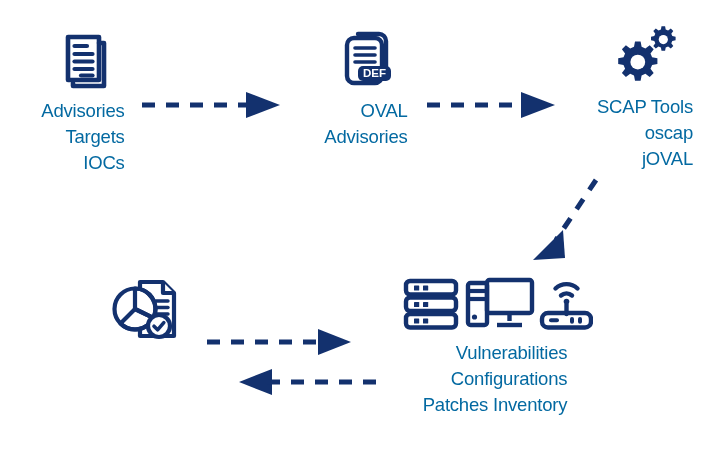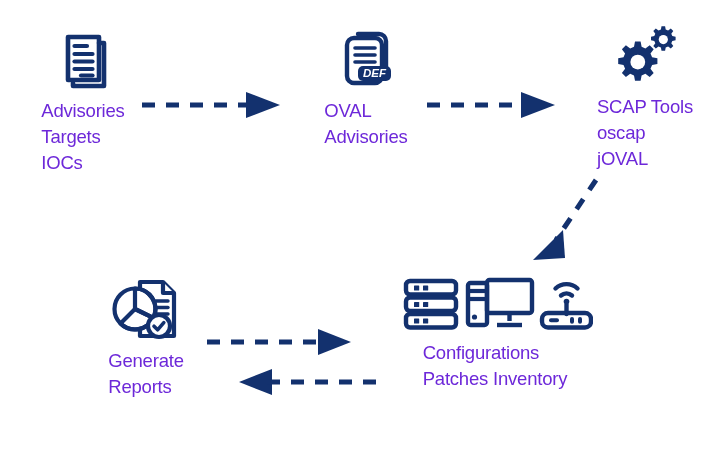--- a/index.html
+++ b/index.html
@@ -22,42 +22,42 @@
     position: absolute;
     display: flex;
     flex-direction: column;
     align-items: center;
   }
   .icon-wrap {
     display: block;
     line-height: 0;
   }
   .label {
-    text-align: left;
-    color: #6d28d9;
+    text-align: right;
+    color: #0369a1;
     font-family: "Liberation Sans", sans-serif;
     font-size: 18.5px;
     line-height: 26px;
     letter-spacing: -0.2px;
     white-space: nowrap;
   }
   .label-line { display: block; }
   .arrow {
     position: absolute;
     line-height: 0;
   }
   
   #node-sources   { left: 8px;   top: 28px;  width: 150px; }
   #node-oval      { left: 296px; top: 28px;  width: 140px; }
   #node-scap      { left: 570px; top: 18px;  width: 150px; }
   #node-targets   { left: 395px; top: 276px; width: 200px; }
   #node-reports   { left: 86px;  top: 276px; width: 120px; }
 
   #node-sources .icon-wrap { margin-bottom: 6px; }
-  #node-oval .icon-wrap    { margin-bottom: 6px; font-style: italic; }
+  #node-oval .icon-wrap    { margin-bottom: 6px; }
   #node-scap .icon-wrap    { margin-bottom: 6px; }
   #node-targets .icon-wrap { margin-bottom: 8px; }
   #node-reports .icon-wrap { margin-bottom: 6px; }
 
   
   #arrow-sources-oval { left: 140px; top: 90px; }
   #arrow-oval-scap    { left: 425px; top: 90px; }
   #arrow-scap-targets { left: 520px; top: 168px; }
   #arrow-reports-targets { left: 205px; top: 327px; }
   #arrow-targets-reports { left: 225px; top: 367px; }
@@ -199,20 +199,21 @@
           <rect x="144" y="37" width="49" height="14.5" rx="6" fill="none" stroke="#13316e" stroke-width="4.4"></rect>
           <g fill="#13316e">
             <rect x="151" y="42.3" width="10" height="4" rx="2"></rect>
             <rect x="172" y="41" width="4" height="6.8" rx="2"></rect>
             <rect x="180" y="41" width="4" height="6.8" rx="2"></rect>
           </g>
         </g>
       </svg>
     </span>
     <div class="label">
+      <span class="label-line">Vulnerabilities</span>
       <span class="label-line">Configurations</span>
       <span class="label-line">Patches Inventory</span>
     </div>
   </div>
 
   <div class="arrow" id="arrow-reports-targets">
     <svg width="150" height="30" viewBox="0 0 150 30" aria-hidden="true">
       <line x1="2" y1="15" x2="118" y2="15" stroke="#13316e" stroke-width="5" stroke-dasharray="13 11" stroke-linecap="butt"></line>
       <polygon points="113,2 146,15 113,28" fill="#13316e"></polygon>
     </svg>
@@ -245,19 +246,15 @@
           <path d="M26 33 L26 12.5 A20.5 20.5 0 0 1 44.3 41.8 Z" fill="none" stroke="#13316e" stroke-width="4.2" stroke-linejoin="round"></path>
           <path d="M26 33 L44.3 41.8 A20.5 20.5 0 0 1 11.5 47.5 Z" fill="none" stroke="#13316e" stroke-width="4.2" stroke-linejoin="round"></path>
         </g>
 
         <g>
           <circle cx="50" cy="50" r="11" fill="#ffffff" stroke="#13316e" stroke-width="4.2"></circle>
           <path d="M45 50.2 l3.6 3.6 6.2-7.2" fill="none" stroke="#13316e" stroke-width="3.6" stroke-linecap="round" stroke-linejoin="round"></path>
         </g>
       </svg>
     </span>
-    <div class="label">
-      <span class="label-line">Generate</span>
-      <span class="label-line">Reports</span>
-    </div>
   </div>
 
 </div>
 
 </body></html>

